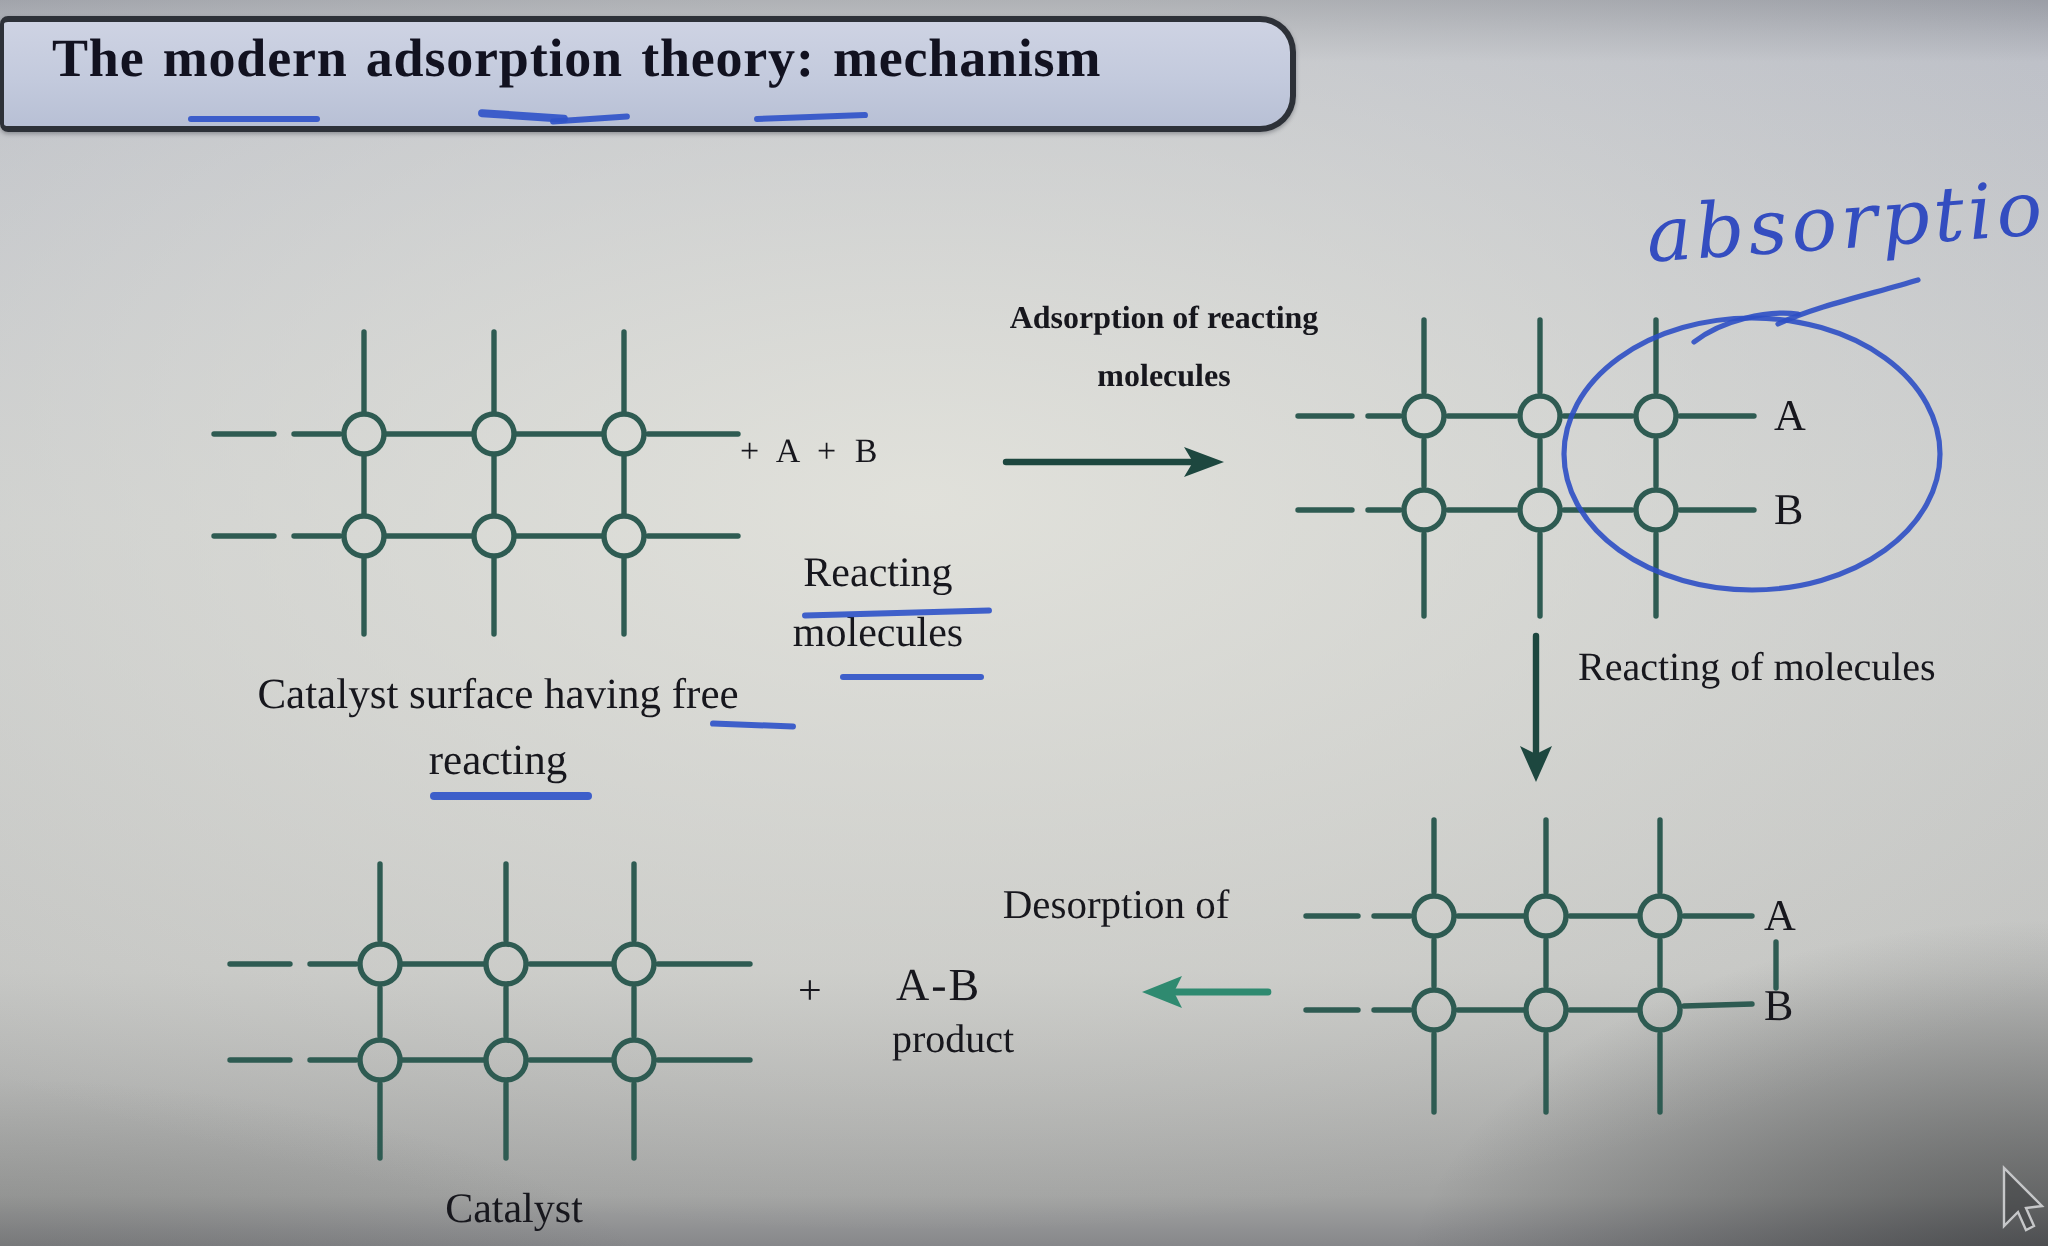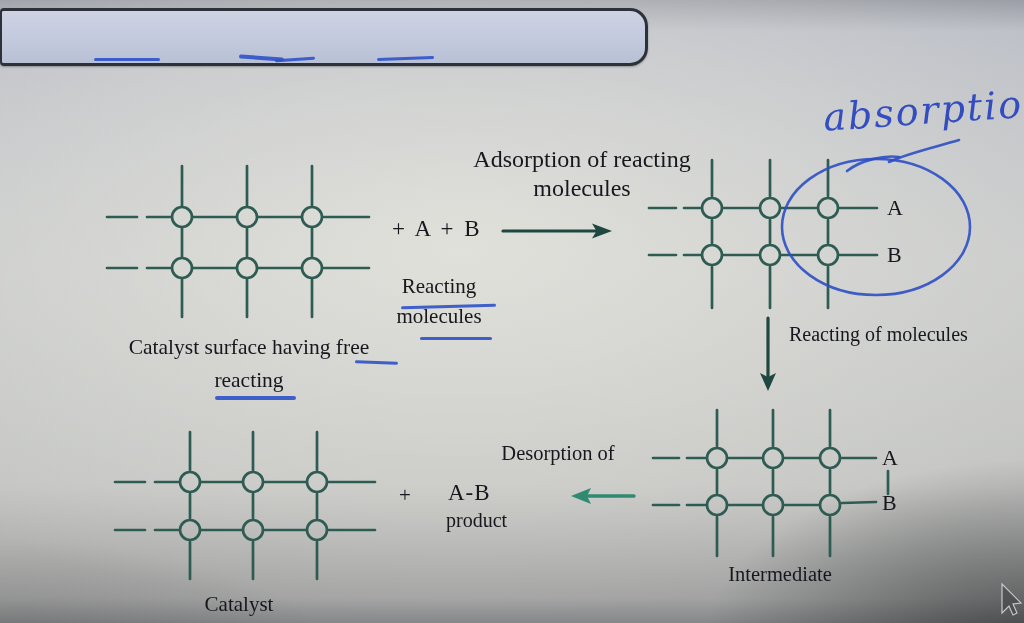--- a/index.html
+++ b/index.html
@@ -36,49 +36,50 @@
   
   .ink{position:absolute;background:var(--ink);border-radius:3px;opacity:0.92;}
   
   .handwriting{
     left:823px;top:88px;font-size:38px;font-style:italic;
     font-family:"DejaVu Serif",serif;color:#2c47c0;
     letter-spacing:2px;transform:rotate(-4deg);white-space:nowrap;opacity:0.95;
   }
   
   .lbl{position:absolute;color:var(--txt);}
-  .adsorb-caption{left:468px;top:145px;width:228px;font-size:24px;line-height:29px;}
-  .plus-ab{left:392px;top:216px;font-size:23px;word-spacing:5px;}
+  .adsorb-caption{left:468px;top:145px;width:228px;font-size:16px;line-height:29px;font-weight:bold;}
+  .plus-ab{left:370px;top:216px;font-size:17px;word-spacing:5px;}
   .reacting-caption{left:383px;top:271px;width:112px;font-size:21px;line-height:30px;}
   .surface-caption{left:93px;top:331px;width:312px;font-size:21.5px;line-height:33px;font-family:Liberation Serif, serif;}
   .reaction-caption{left:789px;top:323px;font-size:20px;white-space:nowrap;}
   .desorb-caption{left:452px;top:407px;width:212px;font-size:20.5px;line-height:28px;margin-top:32px;}
   .plus2{left:399px;top:483px;font-size:21px;}
   .ab-formula{left:448px;top:480px;font-size:23px;letter-spacing:1px;}
   .product-word{left:446px;top:509px;font-size:20px;}
   .intermediate-caption{left:695px;top:563px;width:170px;font-size:20.5px;}
-  .catalyst-caption{left:178px;top:592px;width:122px;font-size:21px;font-family:Liberation Serif, serif;}
+  .catalyst-caption{left:196px;top:592px;width:122px;font-size:21px;font-family:Liberation Serif, serif;}
   
   .lat{position:absolute;overflow:visible;}
   .lat line{stroke:var(--lat);stroke-width:2.7;stroke-linecap:round;}
   .lat circle{stroke:var(--lat);stroke-width:2.7;fill:none;}
   .lat text{font-family:"Liberation Serif",serif;font-size:22px;fill:var(--txt);}
   #overlay{position:absolute;left:0;top:0;pointer-events:none;}
   #overlay .arrow-d{stroke:var(--arrow);stroke-width:3.2;stroke-linecap:round;}
   #overlay .head-d{fill:var(--arrow);}
   #overlay .arrow-l{stroke:var(--arrowl);stroke-width:3.4;stroke-linecap:round;}
   #overlay .head-l{fill:var(--arrowl);}
   #overlay .pen{stroke:#2e4fc4;stroke-width:2.6;fill:none;stroke-linecap:round;opacity:0.9;}
 </style>
 </head>
 <body>
 
 <div id="stage">
 
   <div class="abs title-box"></div>
+  <div class="abs title-text">The modern adsorption theory: mechanism</div>
   <div class="ink" style="left:94px;top:58px;width:66px;height:3px;"></div>
   <div class="ink" style="left:239px;top:56px;width:45px;height:3.5px;transform:rotate(4deg);"></div>
   <div class="ink" style="left:275px;top:58px;width:40px;height:3px;transform:rotate(-4deg);"></div>
   <div class="ink" style="left:377px;top:57px;width:57px;height:3px;transform:rotate(-2deg);"></div>
 
   <div class="abs handwriting">absorption</div>
 
   <svg class="lat" style="left:95px;top:150px;" width="290" height="178" viewBox="0 0 290 178">
     <g>
       <line x1="87" y1="16" x2="87" y2="56"></line>
@@ -236,21 +237,20 @@
   <div class="lbl reaction-caption">Reacting of molecules</div>
 
   <div class="lbl ctr desorb-caption">
     <div>Desorption of</div>
   </div>
 
   <div class="lbl plus2">+</div>
   <div class="lbl ab-formula">A-B</div>
   <div class="lbl product-word">product</div>
 
-  <div class="lbl ctr intermediate-caption">Intermediate</div>
   <div class="lbl ctr catalyst-caption">Catalyst</div>
 
   <svg id="overlay" width="1024" height="623" viewBox="0 0 1024 623">
     <g>
       <line class="arrow-d" x1="503" y1="231" x2="596" y2="231"></line>
       <polygon class="head-d" points="612,231 592,223.5 596.5,231 592,238.5"></polygon>
     </g>
     <g>
       <line class="arrow-d" x1="768" y1="318" x2="768" y2="376"></line>
       <polygon class="head-d" points="768,391 760,373 768,377 776,373"></polygon>

